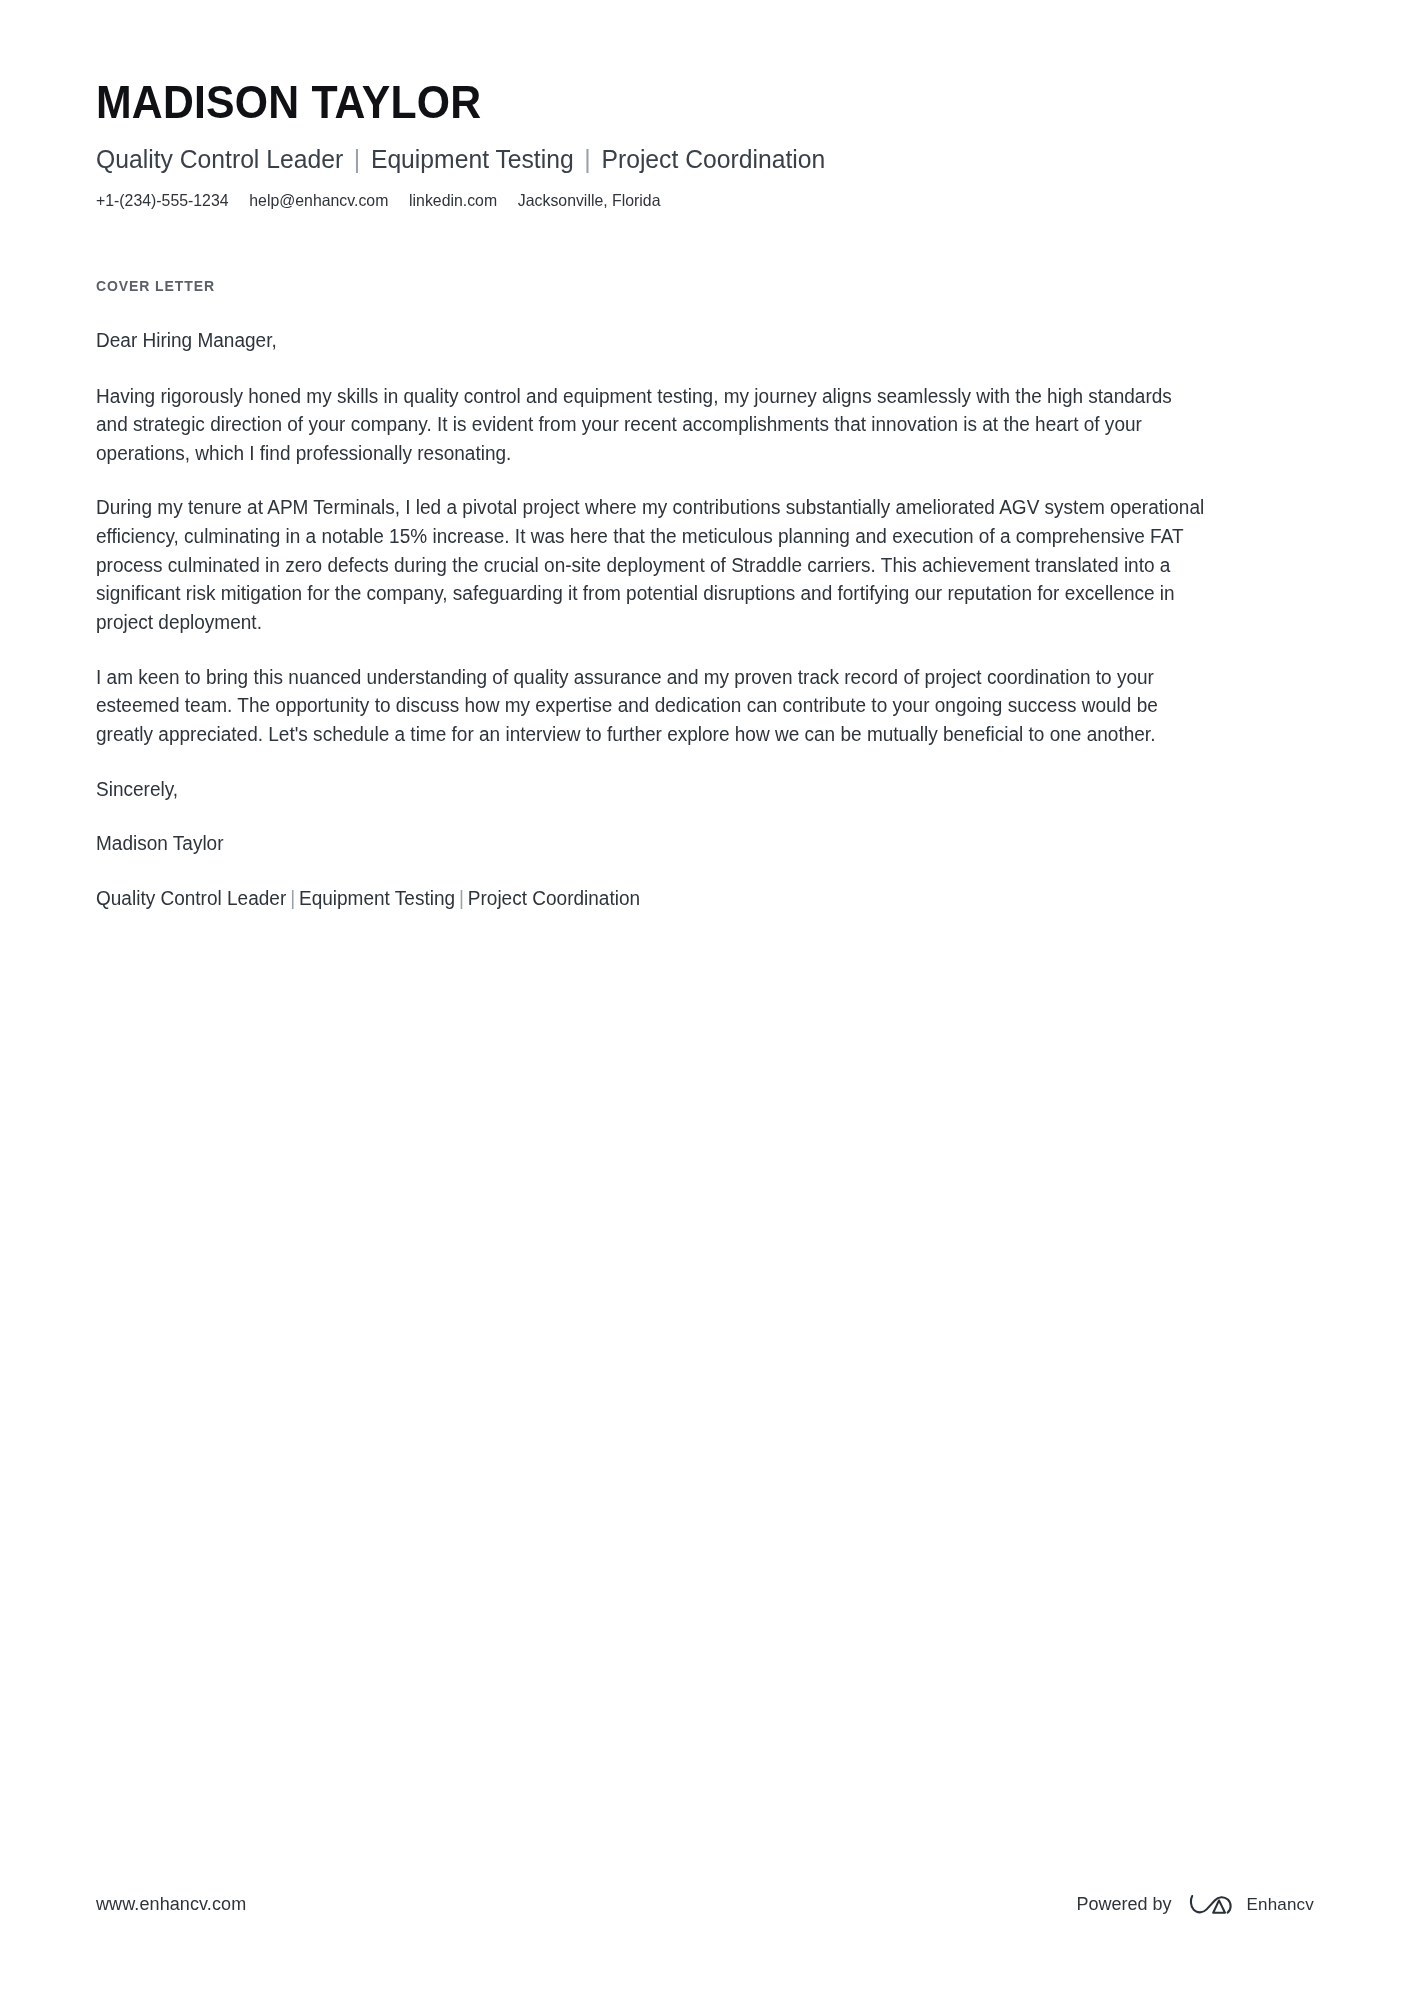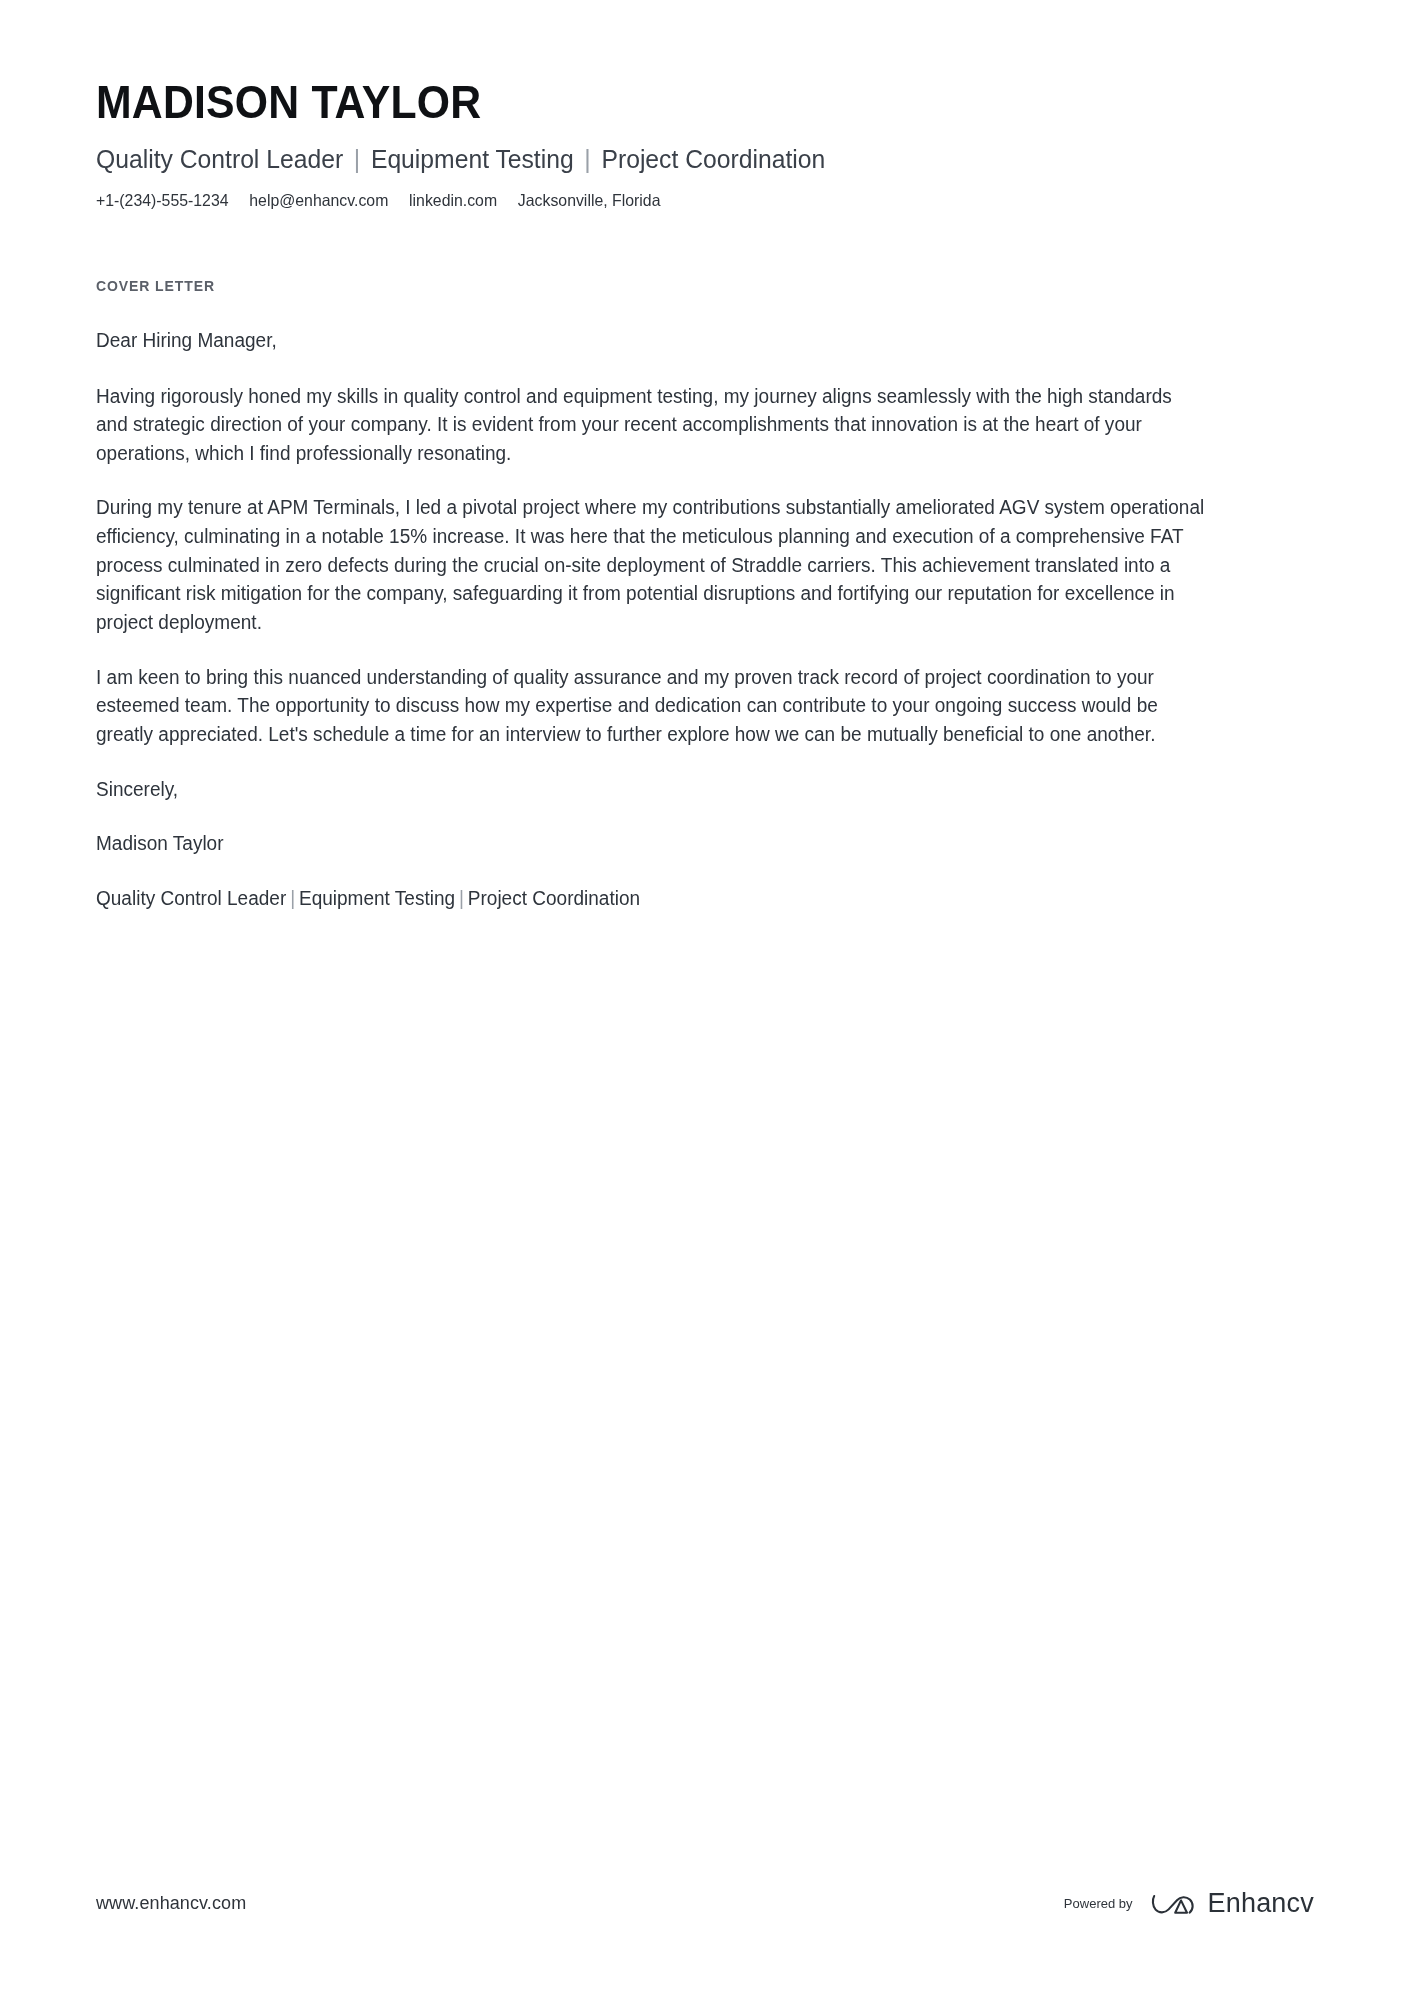--- a/index.html
+++ b/index.html
@@ -121,36 +121,36 @@
     color: #2f343b;
     letter-spacing: 0.1px;
   }
   .footer-brand {
     display: flex;
     align-items: center;
     gap: 18px;
   }
   .powered-by {
     font-family: "Liberation Sans Narrow", "Liberation Sans", sans-serif;
-    font-size: 13px;
+    font-size: 18px;
     color: #2f343b;
   }
   .brand-lockup {
     display: flex;
     align-items: center;
     gap: 11px;
   }
   .brand-mark {
     display: block;
     width: 46px;
     height: 26px;
   }
   .brand-word {
     font-family: "Liberation Sans Narrow", "Liberation Sans", sans-serif;
-    font-size: 27px;
+    font-size: 17px;
     font-weight: 400;
     color: #2b3138;
     letter-spacing: 0.2px;
     line-height: 1;
   }
 </style>
 </head>
 <body>
 
 <div class="page">

